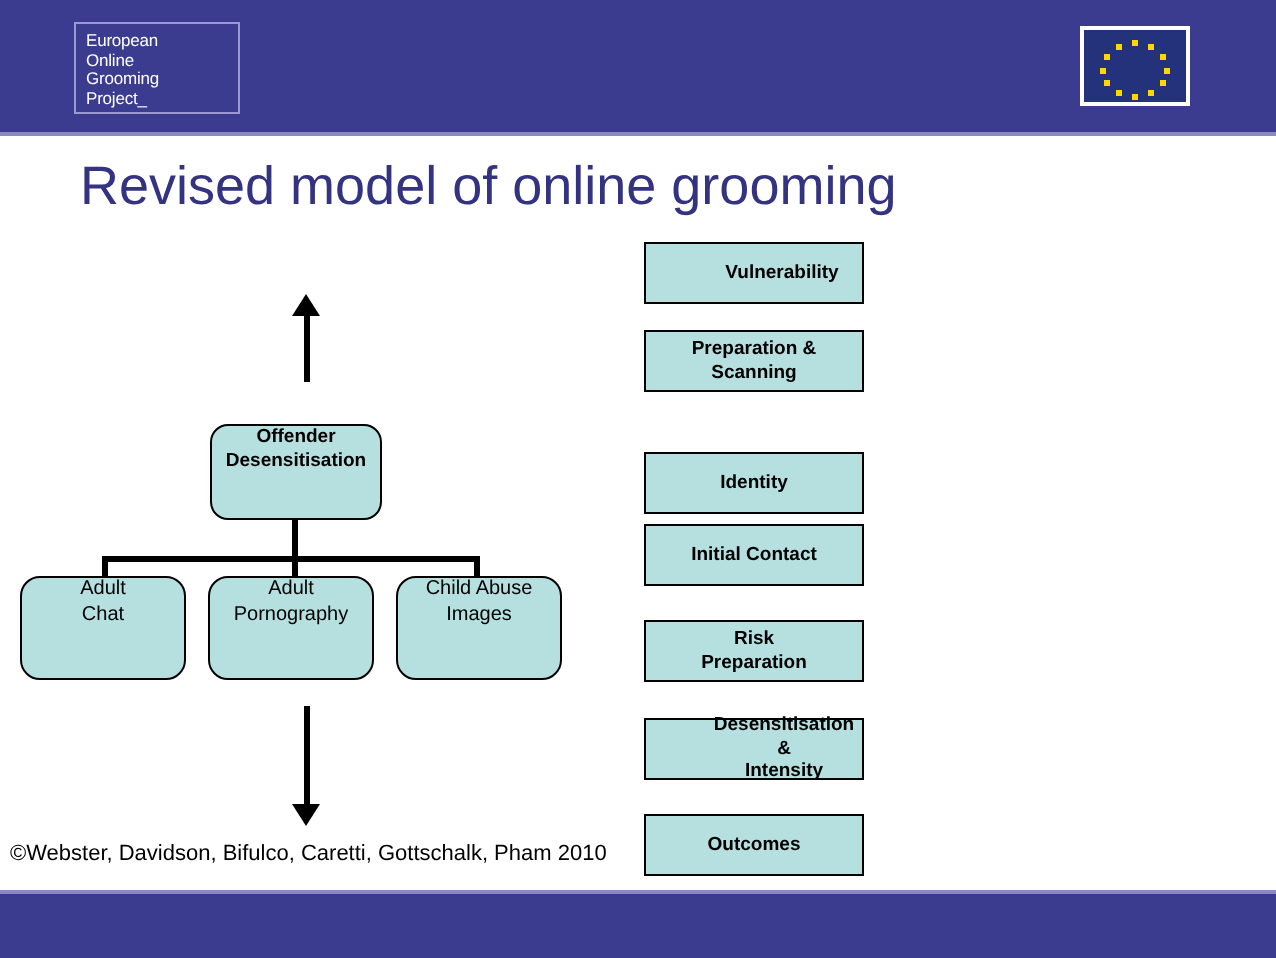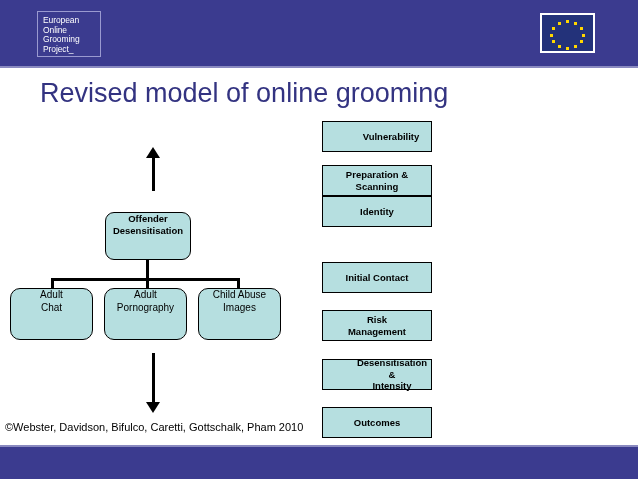--- a/index.html
+++ b/index.html
@@ -30,21 +30,21 @@
     position: absolute;
     left: 0; top: 66px;
     width: 638px; height: 2px;
     background: #8a8ac0;
   }
 
   
   .project-logo {
     position: absolute;
     left: 37px; top: 11px;
-    width: 64px; height: 46px;
+    width: 83px; height: 46px;
     border: 1px solid #9a9ad0;
     box-sizing: border-box;
   }
   .project-logo .logo-text {
     position: absolute;
     left: 5px; top: 4px;
     color: #ffffff;
     font-size: 8.5px;
     line-height: 9.5px;
     font-family: "Liberation Sans", sans-serif;
@@ -231,29 +231,29 @@
   <div class="slide-title">Revised model of online grooming</div>
 
   <div id="stage-list">
       <div class="stage-box" style="top: 121px; height: 31px; padding-left: 28px;">
         <span>Vulnerability</span>
       </div>
       <div class="stage-box" style="top: 165px; height: 31px;">
         <span style="white-space: pre-line;">Preparation &amp;
 Scanning</span>
       </div>
-      <div class="stage-box" style="top: 196px; height: 31px;">
+      <div class="stage-box" style="top: 226px; height: 31px;">
         <span>Identity</span>
       </div>
       <div class="stage-box" style="top: 262px; height: 31px;">
         <span>Initial Contact</span>
       </div>
       <div class="stage-box" style="top: 310px; height: 31px;">
         <span style="white-space: pre-line;">Risk
-Management</span>
+Preparation</span>
       </div>
       <div class="stage-box" style="top: 359px; height: 31px;">
         <span style="white-space: pre-line; margin-left: 30px;">Desensitisation &amp;
 Intensity</span>
       </div>
       <div class="stage-box" style="top: 407px; height: 31px;">
         <span>Outcomes</span>
       </div>
     </div>
 

